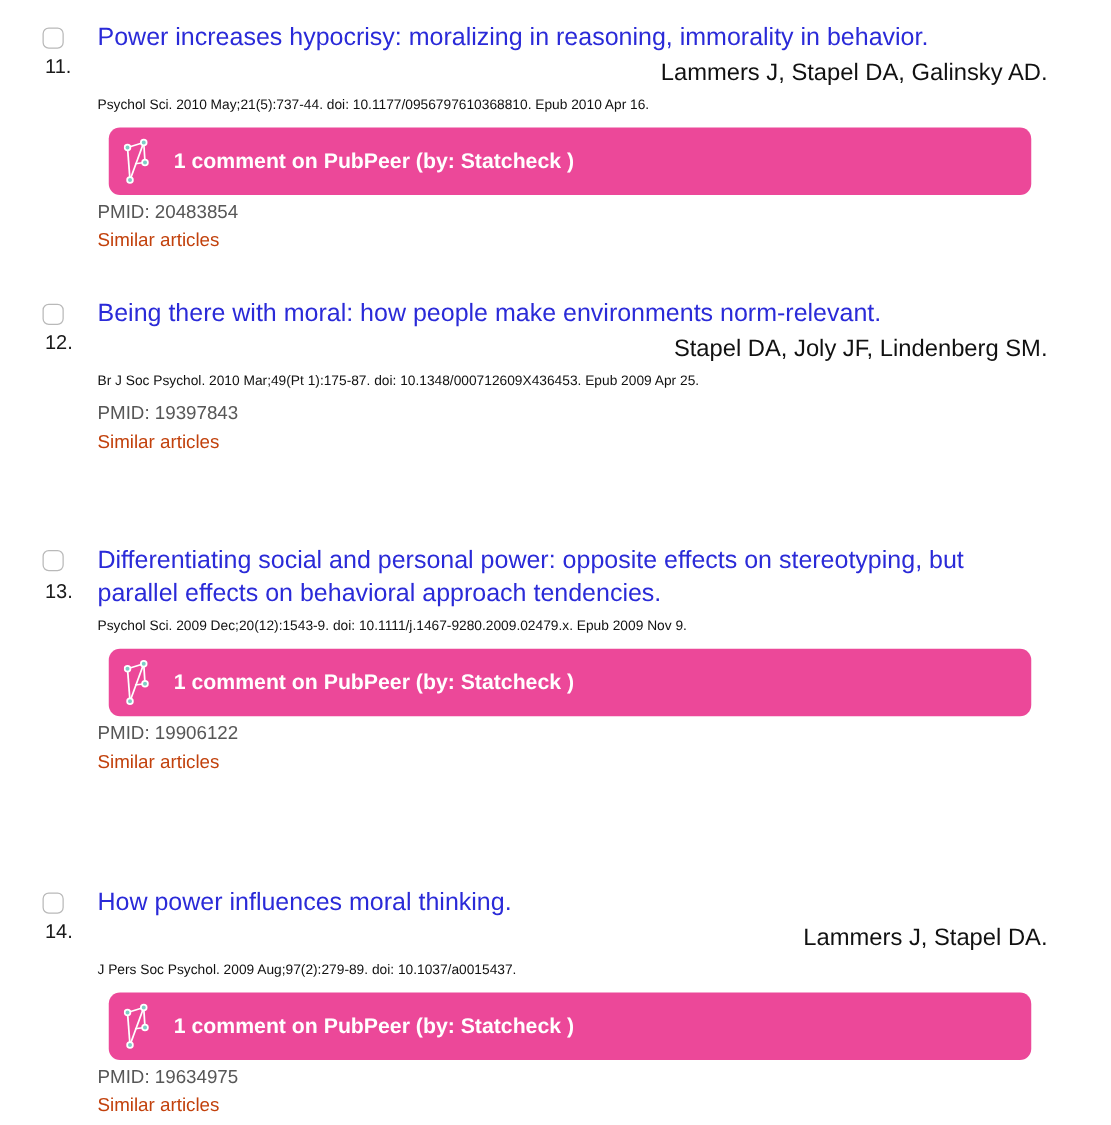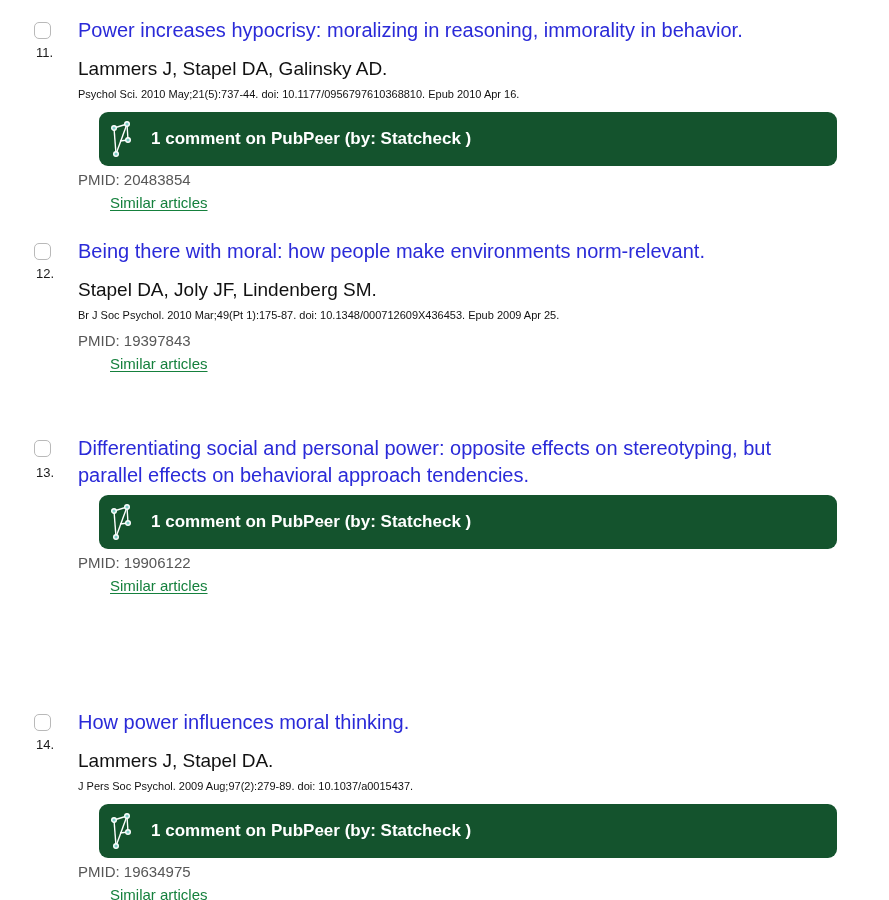--- a/index.html
+++ b/index.html
@@ -29,55 +29,56 @@
       height: 17px;
       border: 1.5px solid #b9b9b9;
       border-radius: 5px;
       box-sizing: border-box;
       background: #fff;
       cursor: pointer;
     }
     .num {
       position: absolute;
       left: 36px;
-      font-size: 13px;
+      font-size: 16px;
       color: #1a1a1a;
     }
     .body {
       position: absolute;
       left: 78px;
       width: 760px;
     }
     .title {
       display: block;
       font-size: 20px;
       line-height: 27px;
       color: #2a2ad8;
       text-decoration-thickness: 1px;
       text-underline-offset: 2px;
       cursor: pointer;
     }
     .authors {
       font-size: 19px;
       line-height: 26px;
       color: #111;
-      margin-top: 12px;
+      margin-top: 2px;
+      text-align: right;
     }
     .citation {
       font-size: 11px;
       line-height: 24px;
       color: #111;
       width: 756px;
     }
     .pubpeer {
-      margin-left: 21px;
+      margin-left: 9px;
       margin-top: 6px;
       width: 738px;
       height: 54px;
-      background: #14532d;
+      background: #ec4899;
       border-radius: 9px;
       display: flex;
       align-items: center;
       box-sizing: border-box;
       padding-left: 12px;
       cursor: pointer;
     }
     .pubpeer svg {
       width: 22px;
       height: 40px;
@@ -92,25 +93,23 @@
     .pmid {
       font-size: 15px;
       line-height: 22px;
       color: #575757;
       margin-top: 3px;
     }
     .similar {
       display: inline-block;
       font-size: 15px;
       line-height: 24px;
-      color: #15803d;
-      text-decoration: underline;
+      color: #c2410c;
       text-underline-offset: 2px;
       cursor: pointer;
-      margin-left: 32px;
     }
   </style>
 </head>
 <body>
 
 <div class="results">
 
   <div class="entry" style="top:0px;">
     <div class="checkbox" style="top:22px;"></div>
     <div class="num" style="top:45px;">11.</div>
@@ -149,20 +148,21 @@
       <div class="pmid">PMID: 19397843</div>
       <a class="similar">Similar articles</a>
     </div>
   </div>
 
   <div class="entry" style="top:0px;">
     <div class="checkbox" style="top:440px;"></div>
     <div class="num" style="top:465px;">13.</div>
     <div class="body" style="top:435px;">
       <a class="title">Differentiating social and personal power: opposite effects on stereotyping, but parallel effects on behavioral approach tendencies.</a>
+      <div class="citation">Psychol Sci. 2009 Dec;20(12):1543-9. doi: 10.1111/j.1467-9280.2009.02479.x. Epub 2009 Nov 9.</div>
       <div class="pubpeer">
         <svg viewBox="0 0 22 40">
           <g fill="none" stroke="#ffffff" stroke-width="1.4">
             <line x1="3" y1="9" x2="16" y2="5"></line>
             <line x1="3" y1="9" x2="5" y2="35"></line>
             <line x1="16" y1="5" x2="5" y2="35"></line>
             <line x1="16" y1="5" x2="17" y2="21"></line>
             <line x1="17" y1="21" x2="9" y2="22"></line>
             <circle cx="3" cy="9" r="2.3" fill="#7ccdc6"></circle>
             <circle cx="16" cy="5" r="2.3" fill="#7ccdc6"></circle>

